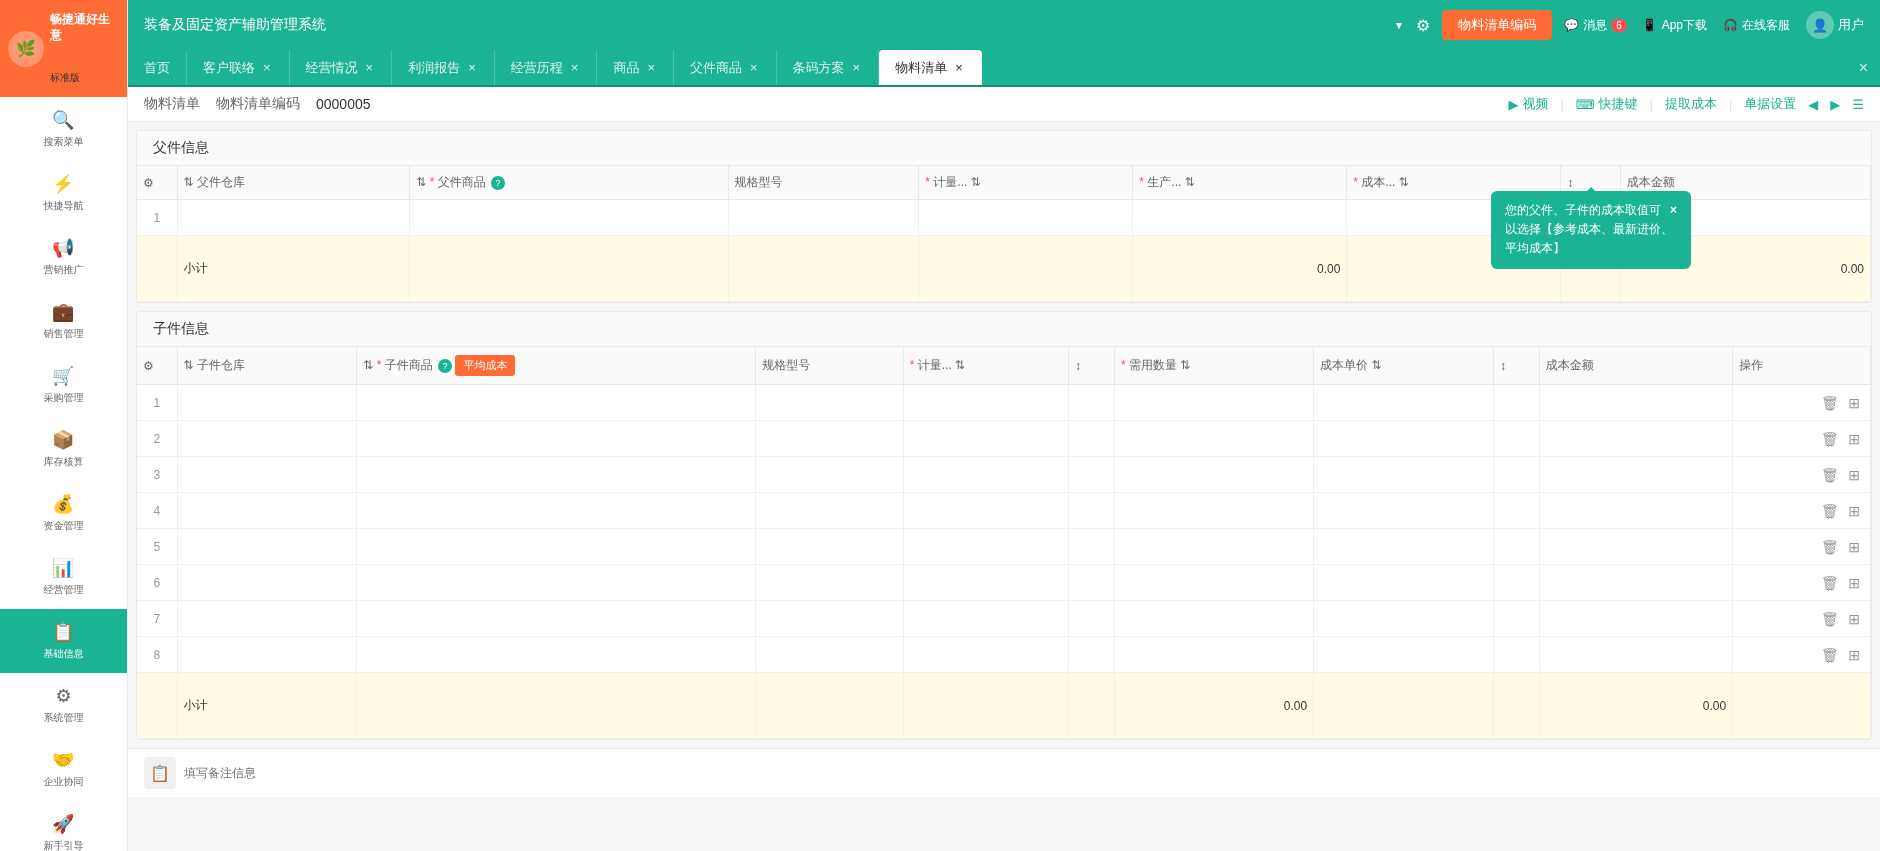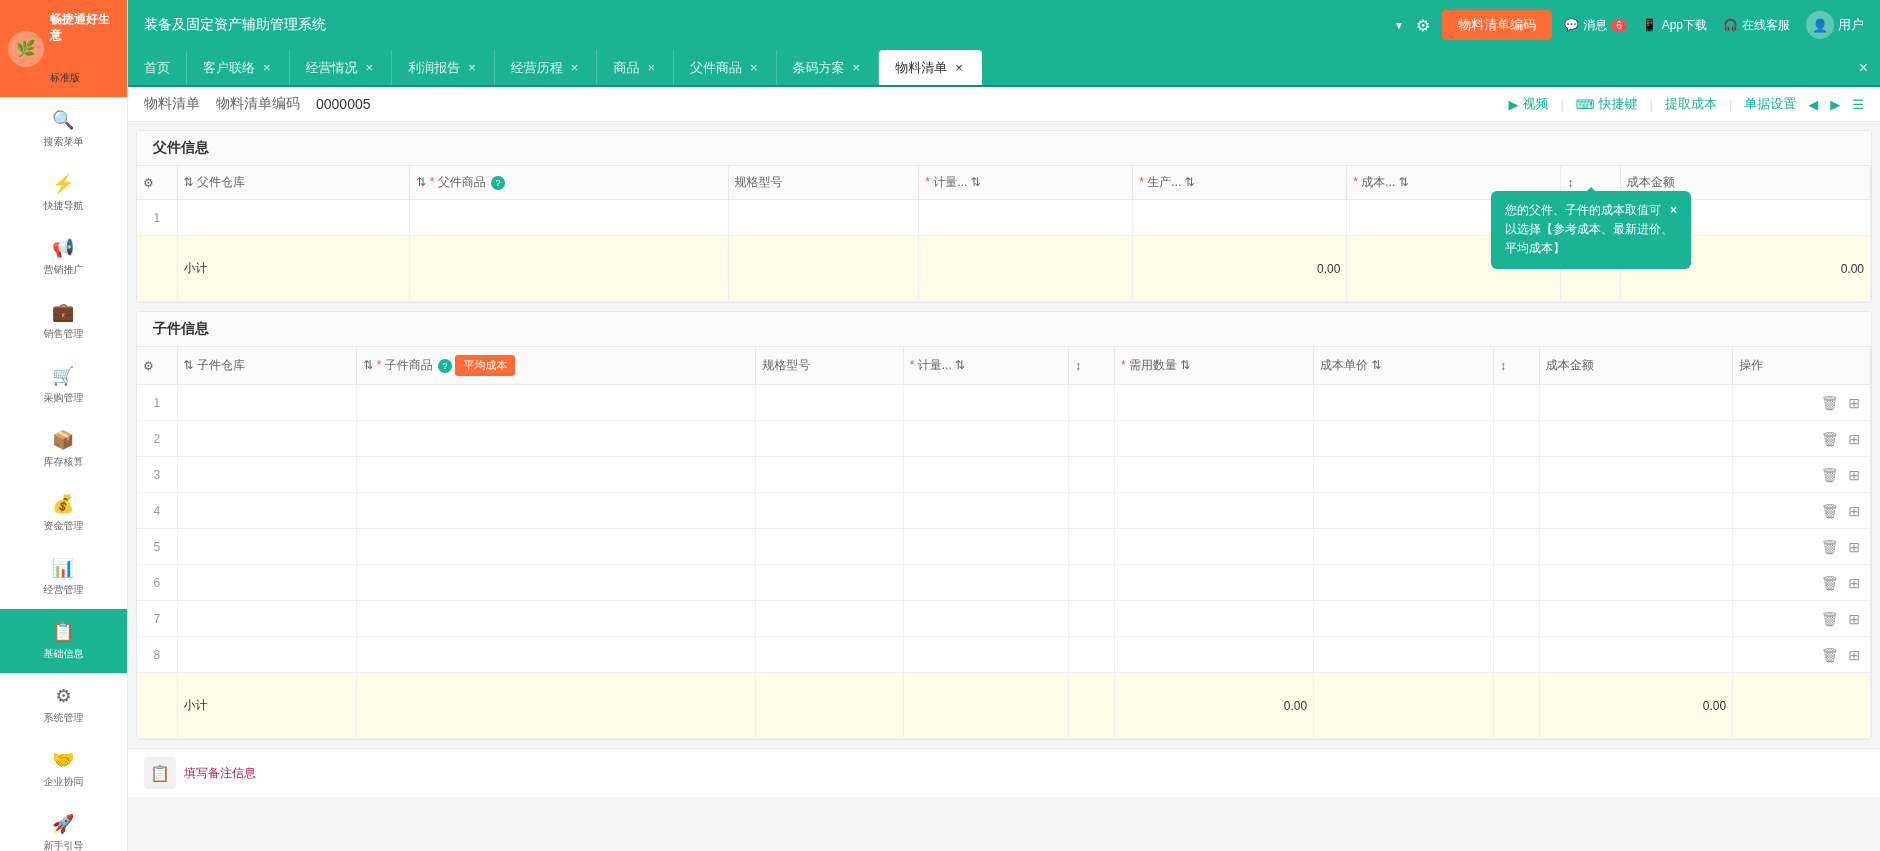--- a/index.html
+++ b/index.html
@@ -45,21 +45,21 @@
     
     .page-toolbar { background: #fff; padding: 8px 16px; display: flex; align-items: center; gap: 16px; border-bottom: 1px solid #e8e8e8; }
     .page-toolbar-title { font-size: 14px; color: #666; }
     .page-toolbar-code { font-size: 14px; color: #333; font-weight: 500; }
     .toolbar-right { margin-left: auto; display: flex; align-items: center; gap: 12px; }
     .toolbar-action { display: flex; align-items: center; gap: 4px; color: #1ab394; cursor: pointer; font-size: 13px; }
     .toolbar-divider { color: #ddd; }
 
     
     .section { background: #fff; margin: 8px; border: 1px solid #e8e8e8; border-radius: 4px; }
-    .section-title { padding: 8px 16px; font-size: 14px; font-weight: 700; color: #333; background: #fafafa; border-bottom: 1px solid #e8e8e8; }
+    .section-title { padding: 8px 16px; font-size: 14px; font-weight: 400; color: #333; background: #fafafa; border-bottom: 1px solid #e8e8e8; }
 
     
     .data-table { width: 100%; border-collapse: collapse; font-size: 12px; }
     .data-table th { background: #fafafa; padding: 8px 6px; text-align: left; border-bottom: 1px solid #e8e8e8; border-right: 1px solid #e8e8e8; white-space: nowrap; color: #666; font-weight: normal; }
     .data-table th .required { color: #ff4d4f; }
     .data-table td { padding: 4px 6px; border-bottom: 1px solid #f0f0f0; border-right: 1px solid #f0f0f0; height: 36px; }
     .data-table td.row-num { color: #999; text-align: center; width: 40px; }
     .subtotal-row td { background: #fffbe6; padding: 24px 6px; font-weight: 500; }
     .col-settings { width: 40px; text-align: center; }
 
@@ -71,21 +71,21 @@
     .action-icon { width: 20px; height: 20px; display: flex; align-items: center; justify-content: center; cursor: pointer; color: #999; font-size: 14px; }
 
     
     .tooltip-box { position: absolute; background: #1ab394; color: white; padding: 10px 14px; border-radius: 6px; font-size: 12px; max-width: 200px; line-height: 1.6; z-index: 100; }
     .tooltip-box::before { content: ''; position: absolute; top: -8px; left: 50%; transform: translateX(-50%); border: 4px solid transparent; border-bottom-color: #1ab394; }
     .tooltip-close { float: right; cursor: pointer; margin-left: 8px; font-weight: bold; }
 
     
     .bottom-bar { background: #fff; padding: 8px 16px; border-top: 1px solid #e8e8e8; display: flex; align-items: center; gap: 8px; }
     .bottom-icon { width: 32px; height: 32px; background: #f0f0f0; border-radius: 4px; display: flex; align-items: center; justify-content: center; font-size: 16px; cursor: pointer; }
-    .bottom-text { font-size: 12px; color: #be185d; }
+    .bottom-text { font-size: 12px; color: #737373; }
 
     .col-cost { text-align: right; min-width: 80px; }
     .table-wrapper { overflow-x: auto; }
     .info-icon { display: inline-flex; align-items: center; justify-content: center; width: 14px; height: 14px; border-radius: 50%; background: #1ab394; color: white; font-size: 9px; cursor: pointer; margin-left: 2px; }
   </style>
 </head>
 <body>
 
 <div class="sidebar">
   <div class="sidebar-logo">

